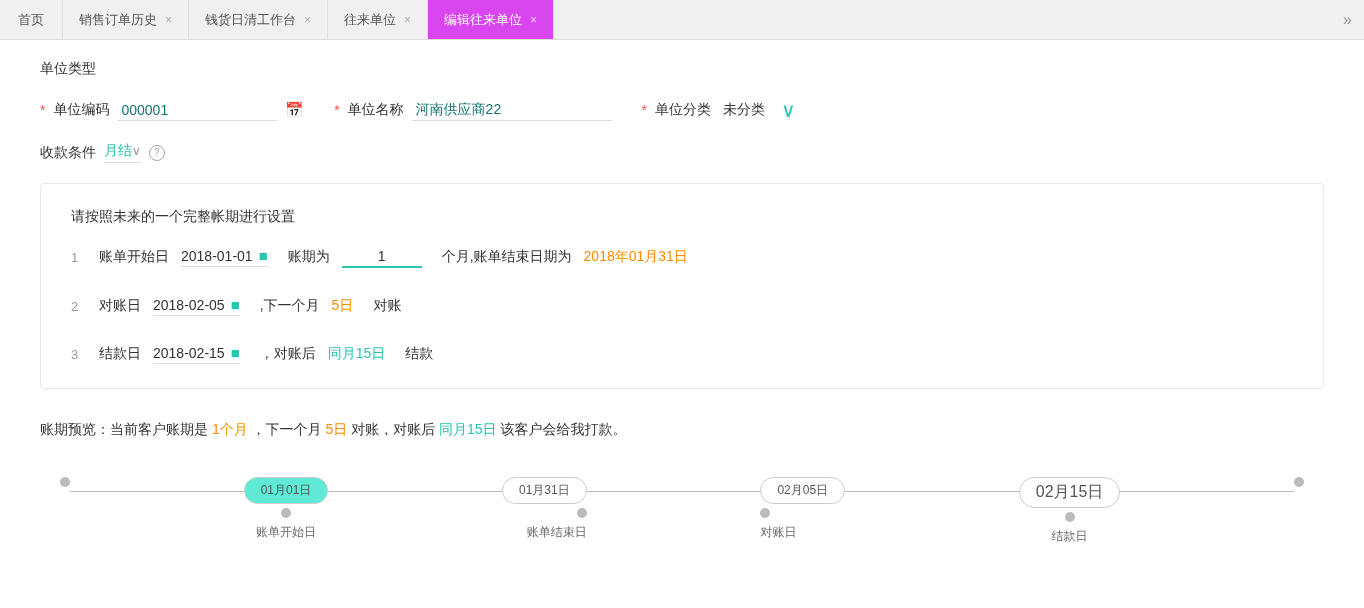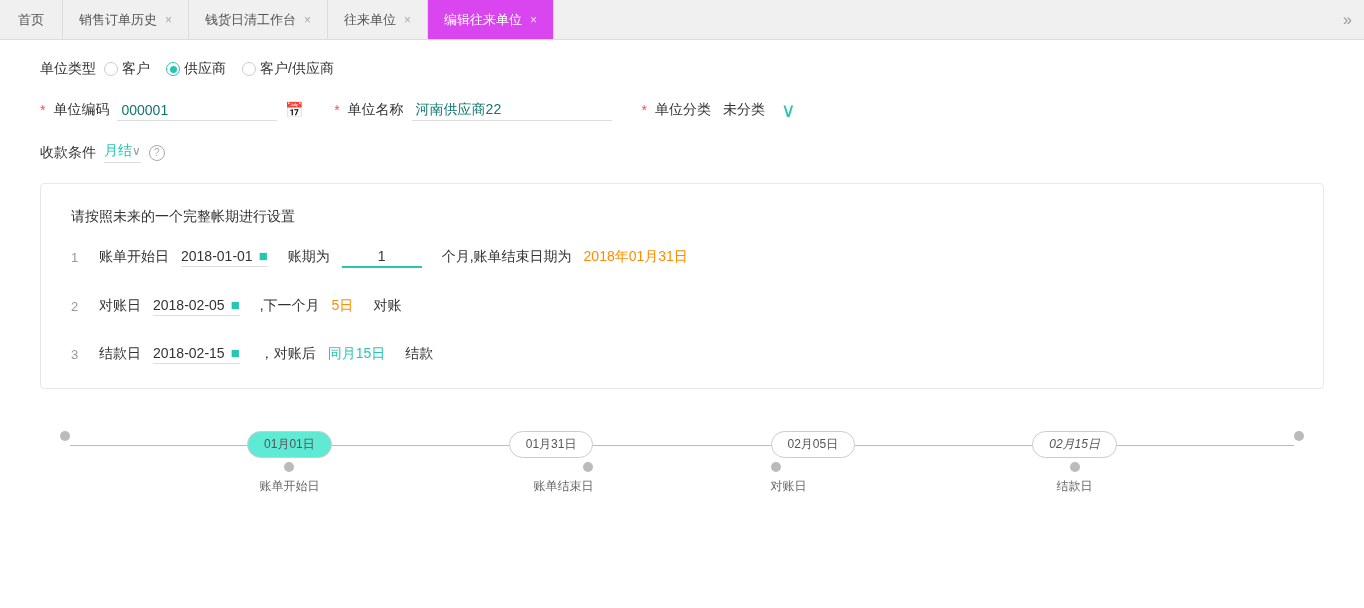--- a/index.html
+++ b/index.html
@@ -280,34 +280,20 @@
     <span class="tab-close">×</span>
   </div>
   <div class="tab-expand">»</div>
 </div>
 
 <div class="main-content">
 
   <div class="form-row">
     <div class="form-group">
       <span class="form-label">单位类型</span>
-      <div class="radio-group">
-        <div class="radio-option">
-          <div class="radio-circle"></div>
-          <span>客户</span>
-        </div>
-        <div class="radio-option">
-          <div class="radio-circle selected"></div>
-          <span>供应商</span>
-        </div>
-        <div class="radio-option">
-          <div class="radio-circle"></div>
-          <span>客户/供应商</span>
-        </div>
-      </div>
     </div>
   </div>
 
   <div class="form-row">
     <div class="form-group">
       <span class="required-star">*</span>
       <span class="form-label">单位编码</span>
       <input class="input-field" type="text" value="000001" style="">
       <span class="cal-icon">📅</span>
     </div>
@@ -370,20 +356,29 @@
         <span class="period-date-val">2018-02-15</span>
         <span class="cal-icon" style="color:#26c6b0;">■</span>
       </div>
       <span class="period-desc">，对账后</span>
       <span class="highlight-teal">同月15日</span>
       <span class="period-desc">结款</span>
     </div>
   </div>
 
   <div class="preview-section">
+    <div class="preview-text">
+      <span>账期预览：当前客户账期是</span>
+      <span class="highlight-orange">1个月</span>
+      <span>，下一个月</span>
+      <span class="highlight-orange">5日</span>
+      <span>对账，对账后</span>
+      <span class="highlight-teal">同月15日</span>
+      <span>该客户会给我打款。</span>
+    </div>
 
     <div class="timeline-wrapper">
       <div style="position:relative; padding: 0 20px;">
 
         <div style="position:absolute; top:14px; left:30px; right:30px; height:1px; background:#bbb; z-index:1;"></div>
 
         <div style="display:flex; justify-content:space-between; position:relative; z-index:2;">
 
           <div class="tl-node">
             <div style="display:flex; flex-direction:column; align-items:center;">
@@ -403,21 +398,21 @@
             <div style="font-size:12px; color:#666; margin-top:6px;">账单结束日</div>
           </div>
 
           <div style="display:flex; flex-direction:column; align-items:flex-start;">
             <div style="background:#fff; border:1px solid #ccc; border-radius:20px; padding:4px 16px; font-size:12px; color:#555; margin-bottom:4px;">02月05日</div>
             <div style="width:10px; height:10px; border-radius:50%; background:#bbb;"></div>
             <div style="font-size:12px; color:#666; margin-top:6px;">对账日</div>
           </div>
 
           <div style="display:flex; flex-direction:column; align-items:center;">
-            <div style="background:#fff; border:1px solid #ccc; border-radius:20px; padding:4px 16px; font-size:12px; color:#555; margin-bottom:4px;font-style:italic;">02月15日</div>
+            <div style="background:#fff; border:1px solid #ccc; border-radius:20px; padding:4px 16px; font-size:16px; color:#555; margin-bottom:4px;">02月15日</div>
             <div style="width:10px; height:10px; border-radius:50%; background:#bbb;"></div>
             <div style="font-size:12px; color:#666; margin-top:6px;">结款日</div>
           </div>
 
           <div class="tl-node">
             <div style="width:10px; height:10px; border-radius:50%; background:#bbb;"></div>
           </div>
 
         </div>
       </div>

